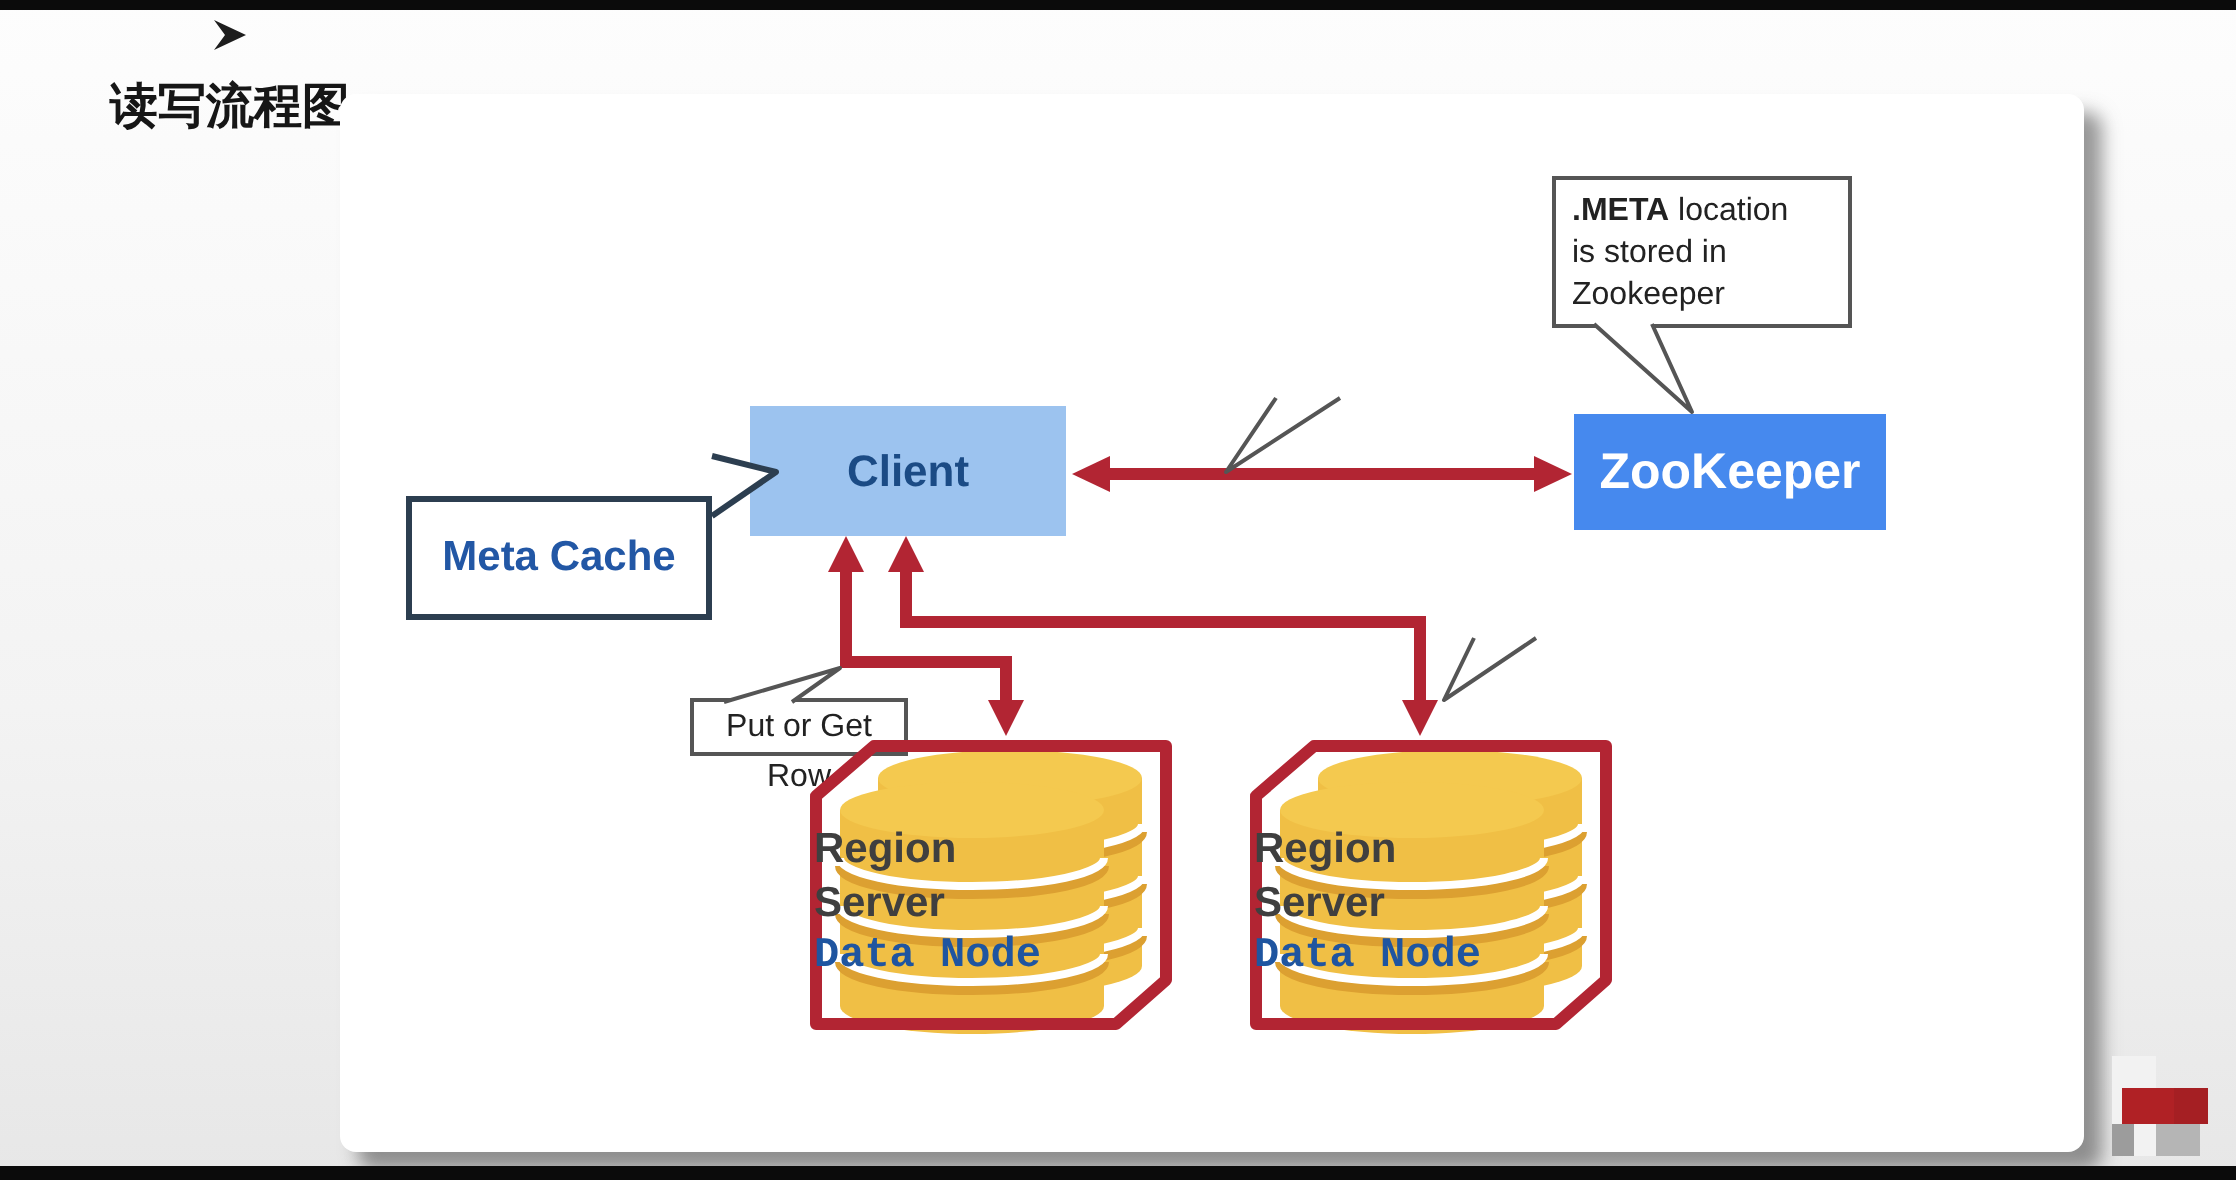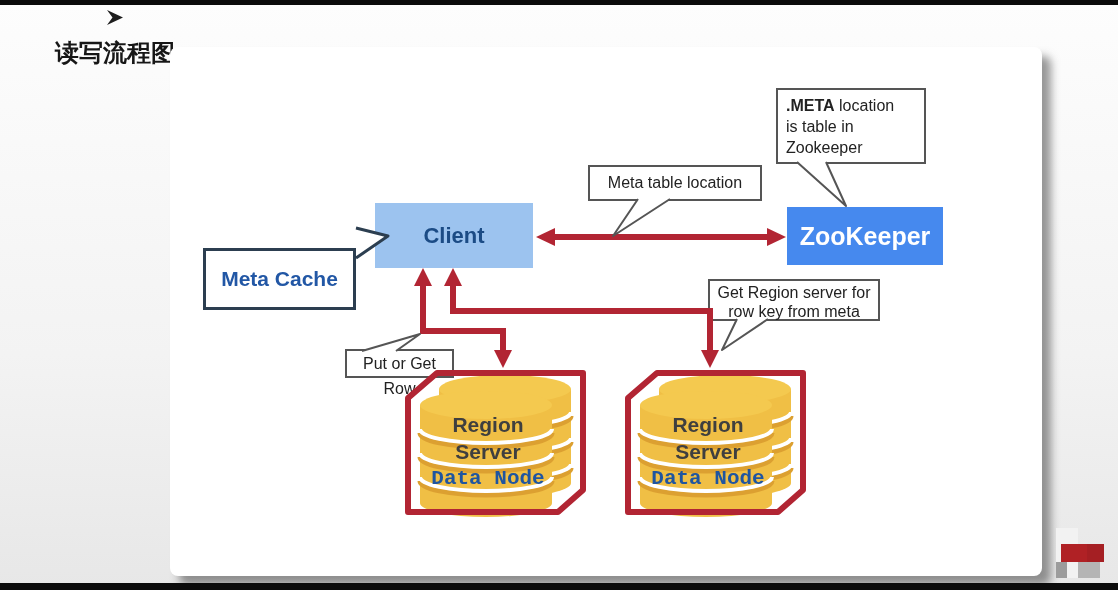--- a/index.html
+++ b/index.html
@@ -44,21 +44,21 @@
   .tail{fill:#ffffff;stroke:var(--callout-border);stroke-width:2;stroke-linejoin:round;}
   .tail-metacache{fill:#ffffff;stroke:var(--meta-cache-border);stroke-width:3;stroke-linejoin:round;}
   .server{position:absolute;width:185px;height:155px;}
   .server.s1{left:405px;top:365px;}
   .server.s2{left:625px;top:365px;}
   .coin-body{fill:var(--cylinder-gold);}
   .coin-top{fill:var(--cylinder-gold-top);}
   .sep-dark{stroke:var(--cylinder-gold-dark);stroke-width:5;fill:none;}
   .sep-light{stroke:#ffffff;stroke-width:4;fill:none;}
   .server-outline{fill:none;stroke:var(--server-outline-red);stroke-width:6;stroke-linejoin:round;}
-  .server-label{position:absolute;left:2px;top:46px;width:162px;text-align:center;
+  .server-label{position:absolute;left:2px;top:46px;width:162px;
                 font-weight:bold;font-size:21px;line-height:27px;color:var(--region-text);}
   .server-label .dn{color:var(--data-node-text);font-family:Liberation Mono, monospace;}
   .logo{position:absolute;z-index:8;}
   .logo div{position:absolute;}
   .lg1{left:1056px;top:528px;width:22px;height:49px;background:var(--logo-gray-light);}
   .lg2{left:1061px;top:544px;width:26px;height:18px;background:var(--logo-red);}
   .lg3{left:1087px;top:544px;width:17px;height:18px;background:var(--logo-red2);}
   .lg4{left:1056px;top:562px;width:11px;height:16px;background:var(--logo-gray);}
   .lg5{left:1067px;top:562px;width:11px;height:16px;background:var(--logo-gray-light);}
   .lg6{left:1078px;top:562px;width:22px;height:16px;background:var(--logo-gray-mid);}
@@ -81,34 +81,27 @@
   <div class="node meta-cache">
     <span>Meta Cache</span>
   </div>
   <div class="node client">
     <span>Client</span>
   </div>
   <div class="node zookeeper">
     <span>ZooKeeper</span>
   </div>
 
-  <div class="callout co-meta-table">
-    <span>Meta table location</span>
-  </div>
   <div class="callout co-meta-note">
     <div><b>.META</b><span> location</span></div>
-    <div>is table in</div>
+    <div>is stored in</div>
     <div>Zookeeper</div>
   </div>
   <div class="callout co-put-get">
     <span>Put or Get Row</span>
-  </div>
-  <div class="callout co-get-region">
-    <div>Get Region server for</div>
-    <div>row key from meta</div>
   </div>
 
   <div class="server s1">
     <svg width="185" height="155" viewBox="0 0 185 155">
       <g>
         <path class="coin-body" d="M34,24 L34,118 A66,14 0 0 0 166,118 L166,24 Z"></path>
         <path class="sep-dark" d="M34,51 A66,14 0 0 0 166,51"></path>
         <path class="sep-light" d="M34,47 A66,14 0 0 0 166,47"></path>
         <path class="sep-dark" d="M34,77 A66,14 0 0 0 166,77"></path>
         <path class="sep-light" d="M34,73 A66,14 0 0 0 166,73"></path>

